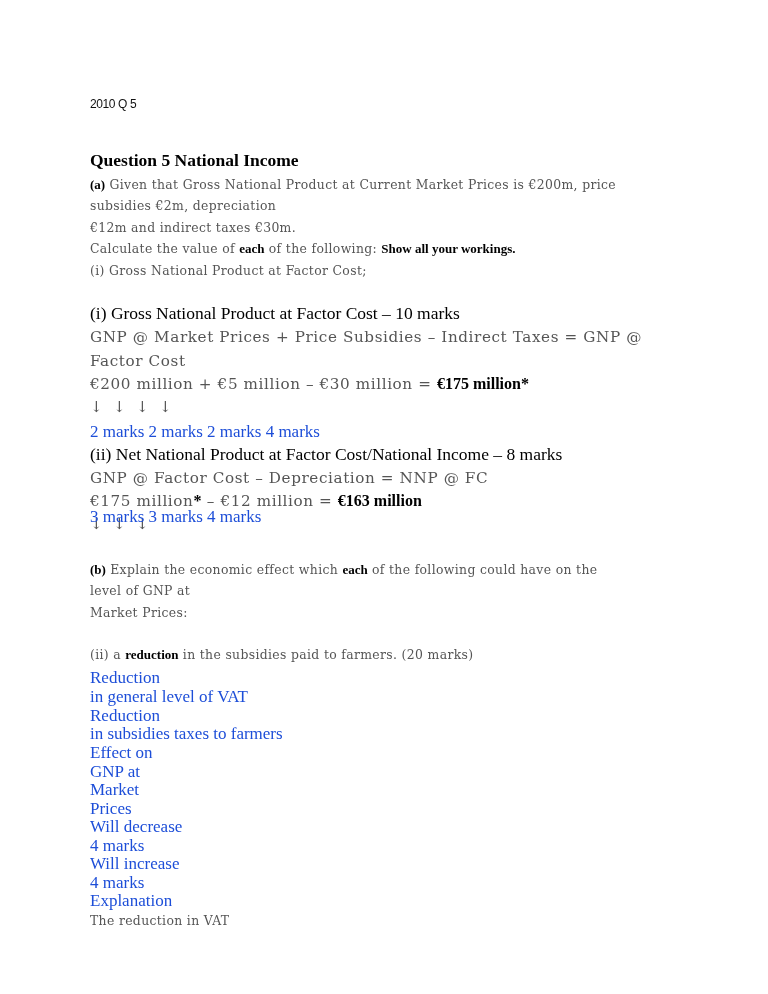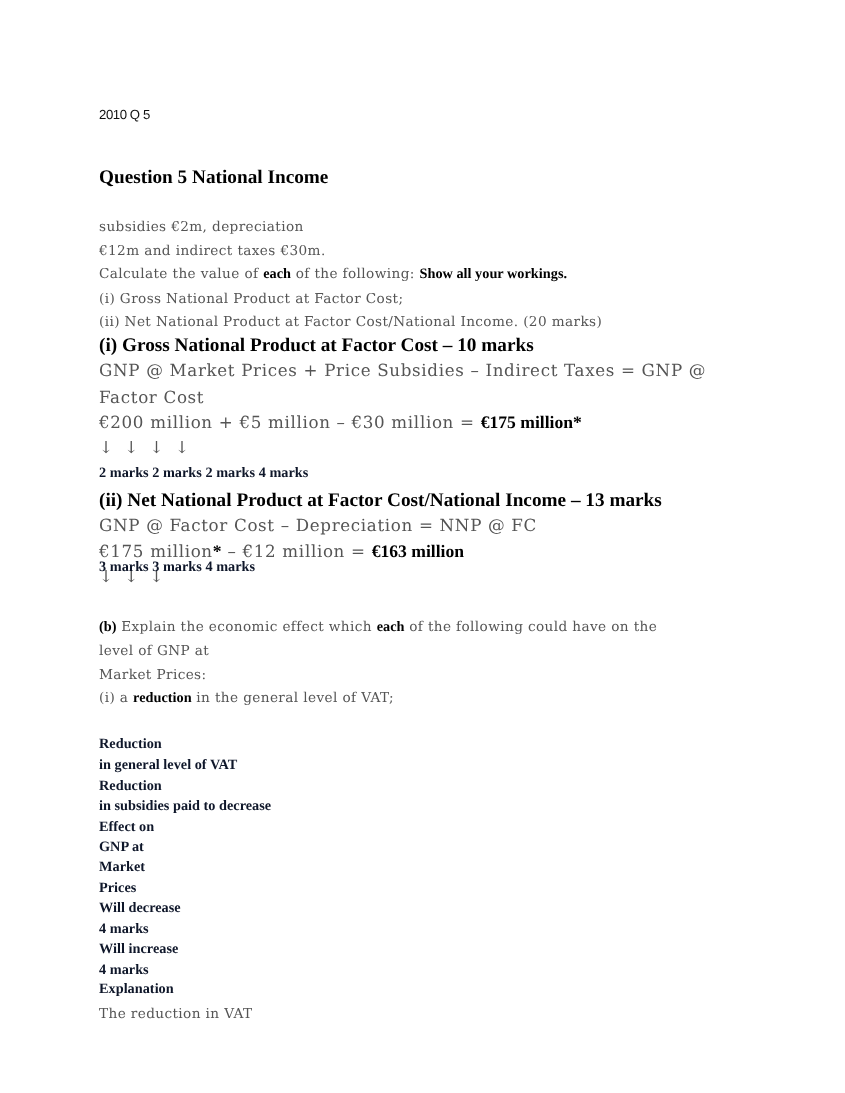--- a/index.html
+++ b/index.html
@@ -1,70 +1,73 @@
 <!DOCTYPE html>
 <html><head>
   <meta charset="utf-8">
   <style>
     html, body { margin: 0; padding: 0; background: #ffffff; }
     body { width: 768px; height: 994px; position: relative; overflow: hidden; }
     .page { position: absolute; left: 0; top: 0; width: 660px; height: 994px; }
     .line { position: absolute; left: 90px; white-space: nowrap; }
     .small-sans { font-family: "Liberation Sans", sans-serif; font-size: 12px; color: #111; top: 100px; letter-spacing: -0.4px; }
     .h1 { font-family: "Liberation Serif", serif; font-weight: bold; font-size: 17.5px; color: #000; }
-    .h2 { font-family: "Liberation Serif", serif; font-weight: bold; font-size: 17.5px; color: #000; }
+    .h2 { font-family: "Liberation Serif", serif; font-weight: normal; font-size: 17.5px; color: #000; }
     .mono { font-family: "DejaVu Serif", serif; font-size: 12.4px; color: #555; letter-spacing: 0.35px; }
     .mono-lg { font-family: "DejaVu Serif", serif; font-size: 15.2px; color: #555; letter-spacing: 0.6px; }
     .b { font-family: "Liberation Serif", serif; font-weight: bold; color: #000; letter-spacing: 0; }
     .b-sm { font-size: 13px; }
     .b-lg { font-size: 16px; }
-    .bold-line { font-family: "Liberation Serif", serif; font-weight: bold; font-size: 13px; color: #0f172a; }
+    .bold-line { font-family: "Liberation Serif", serif; font-weight: normal; font-size: 17px; color: #1d4ed8; }
     .arrows span { display: inline-block; width: 23px; }
   </style>
 </head>
 <body>
 
 <div class="page">
 
   <div class="line small-sans" style="top:97px">2010 Q 5</div>
 
   <div class="line h1" style="top:150px">Question 5 National Income</div>
 
+  <div class="line mono" style="top:177px">
+    <span class="b b-sm">(a)</span>
+    <span>Given that Gross National Product at Current Market Prices is €200m, price</span>
+  </div>
   <div class="line mono" style="top:198px">subsidies €2m, depreciation</div>
   <div class="line mono" style="top:220px">€12m and indirect taxes €30m.</div>
   <div class="line mono" style="top:241px"><span>Calculate the value of </span><span class="b b-sm">each</span><span> of the following: </span><span class="b b-sm">Show all your workings.</span></div>
   <div class="line mono" style="top:263px">(i) Gross National Product at Factor Cost;</div>
-  <div class="line mono" style="top:284px">(ii) Net National Product at Factor Cost/National Income. (20 marks)</div>
 
   <div class="line h2" style="top:303px">(i) Gross National Product at Factor Cost – 10 marks</div>
   <div class="line mono-lg" style="top:328px">GNP @ Market Prices + Price Subsidies – Indirect Taxes = GNP @</div>
   <div class="line mono-lg" style="top:352px">Factor Cost</div>
   <div class="line mono-lg" style="top:375px"><span>€200 million + €5 million – €30 million = </span><span class="b b-lg">€175 million*</span></div>
   <div class="line mono-lg arrows" style="top:398px">
     <span>↓</span><span>↓</span><span>↓</span><span>↓</span>
   </div>
   <div class="line bold-line" style="top:422px">2 marks 2 marks 2 marks 4 marks</div>
 
-  <div class="line h2" style="top:444px">(ii) Net National Product at Factor Cost/National Income – 13 marks</div>
+  <div class="line h2" style="top:444px">(ii) Net National Product at Factor Cost/National Income – 8 marks</div>
   <div class="line mono-lg" style="top:469px">GNP @ Factor Cost – Depreciation = NNP @ FC</div>
   <div class="line mono-lg" style="top:492px"><span>€175 million</span><span class="b b-lg">*</span><span> – €12 million = </span><span class="b b-lg">€163 million</span></div>
   <div class="line mono-lg arrows" style="top:515px">
     <span>↓</span><span>↓</span><span>↓</span>
   </div>
   <div class="line bold-line" style="top:507px">3 marks 3 marks 4 marks</div>
 
   <div class="line mono" style="top:562px"><span class="b b-sm">(b)</span> <span>Explain the economic effect which </span><span class="b b-sm">each</span><span> of the following could have on the</span></div>
   <div class="line mono" style="top:583px">level of GNP at</div>
   <div class="line mono" style="top:605px">Market Prices:</div>
-  <div class="line mono" style="top:626px"><span>(i) a </span><span class="b b-sm">reduction</span><span> in the general level of VAT;</span></div>
+  <div class="line mono" style="top:647px"><span>(ii) a </span><span class="b b-sm">reduction</span><span> in the subsidies paid to farmers. (20 marks)</span></div>
 
   <div class="line bold-line" style="top:668px">Reduction</div>
   <div class="line bold-line" style="top:687px">in general level of VAT</div>
   <div class="line bold-line" style="top:706px">Reduction</div>
-  <div class="line bold-line" style="top:724px">in subsidies paid to decrease</div>
+  <div class="line bold-line" style="top:724px">in subsidies taxes to farmers</div>
   <div class="line bold-line" style="top:743px">Effect on</div>
   <div class="line bold-line" style="top:762px">GNP at</div>
   <div class="line bold-line" style="top:780px">Market</div>
   <div class="line bold-line" style="top:799px">Prices</div>
   <div class="line bold-line" style="top:817px">Will decrease</div>
   <div class="line bold-line" style="top:836px">4 marks</div>
   <div class="line bold-line" style="top:854px">Will increase</div>
   <div class="line bold-line" style="top:873px">4 marks</div>
   <div class="line bold-line" style="top:891px">Explanation</div>
   <div class="line mono" style="top:913px">The reduction in VAT</div>

